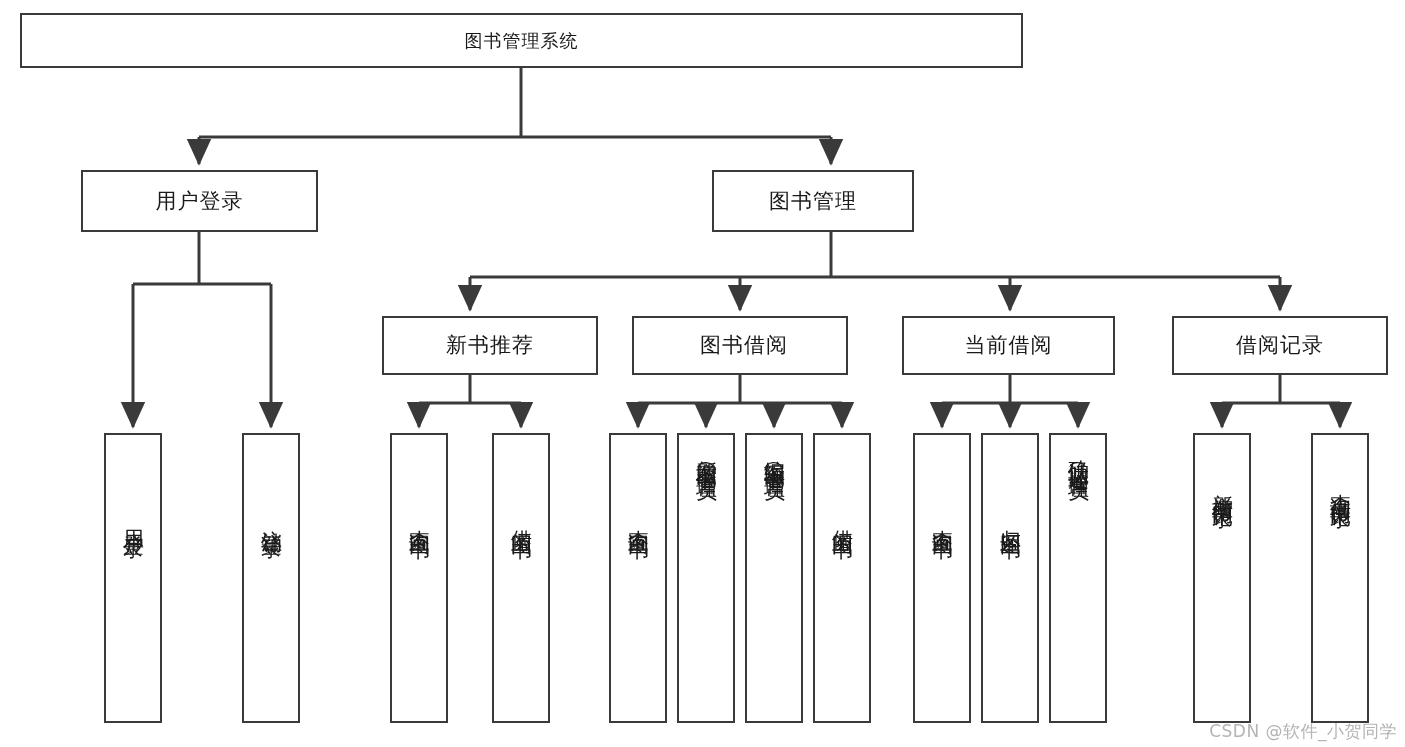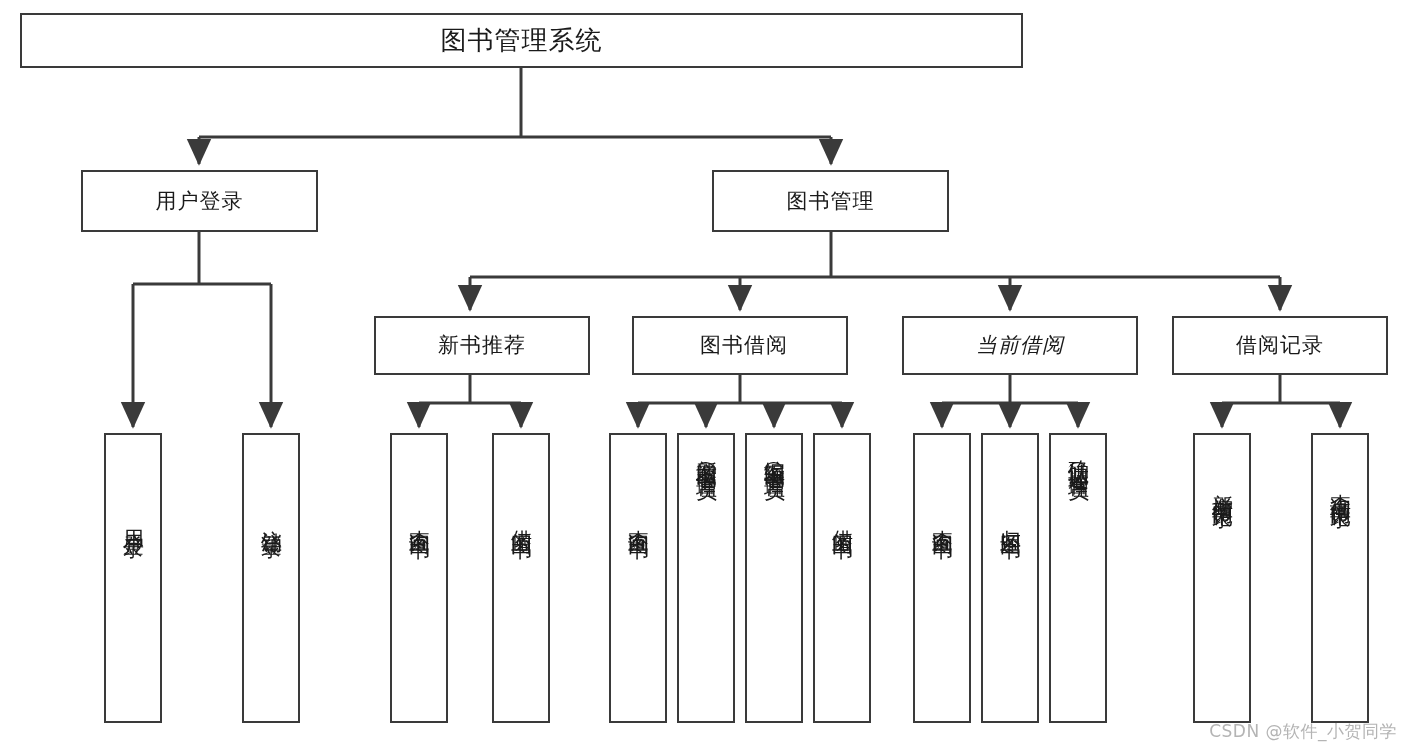--- a/index.html
+++ b/index.html
@@ -41,21 +41,21 @@
     display: block;
     line-height: 1.18;
     white-space: nowrap;
   }
   
   .node.horiz .node-label {
     font-size: 21px;
     letter-spacing: 1px;
   }
   .node.root .node-label {
-    font-size: 26px;
+    font-size: 18px;
     letter-spacing: 1px;
   }
   
   .node.leaf {
     align-items: flex-start;
     padding-top: 6px;
   }
   .node.leaf .node-label {
     writing-mode: vertical-rl;
     text-orientation: upright;
@@ -139,33 +139,33 @@
   </svg>
 
   <div class="node root horiz" style="left:20px; top:13px; width:1003px; height:55px;">
     <span class="node-label">图书管理系统</span>
   </div>
 
   <div class="node horiz" style="left:81px; top:170px; width:237px; height:62px;">
     <span class="node-label">用户登录</span>
   </div>
 
-  <div class="node horiz" style="left:712px; top:170px; width:237px; height:62px;">
+  <div class="node horiz" style="left:712px; top:170px; width:202px; height:62px;">
     <span class="node-label">图书管理</span>
   </div>
 
-  <div class="node horiz" style="left:374px; top:316px; width:216px; height:59px;">
+  <div class="node horiz" style="left:382px; top:316px; width:216px; height:59px;">
     <span class="node-label">新书推荐</span>
   </div>
 
   <div class="node horiz" style="left:632px; top:316px; width:216px; height:59px;padding-left:8px;">
     <span class="node-label">图书借阅</span>
   </div>
 
-  <div class="node horiz" style="left:902px; top:316px; width:236px; height:59px;font-style:italic;">
+  <div class="node horiz" style="left:902px; top:316px; width:213px; height:59px;">
     <span class="node-label">当前借阅</span>
   </div>
 
   <div class="node horiz" style="left:1172px; top:316px; width:216px; height:59px;text-align:center;">
     <span class="node-label">借阅记录</span>
   </div>
 
   <div class="node leaf" style="left:104px; top:433px; width:58px; height:290px; padding-top:78px;">
     <span class="node-label">用户登录</span>
   </div>

